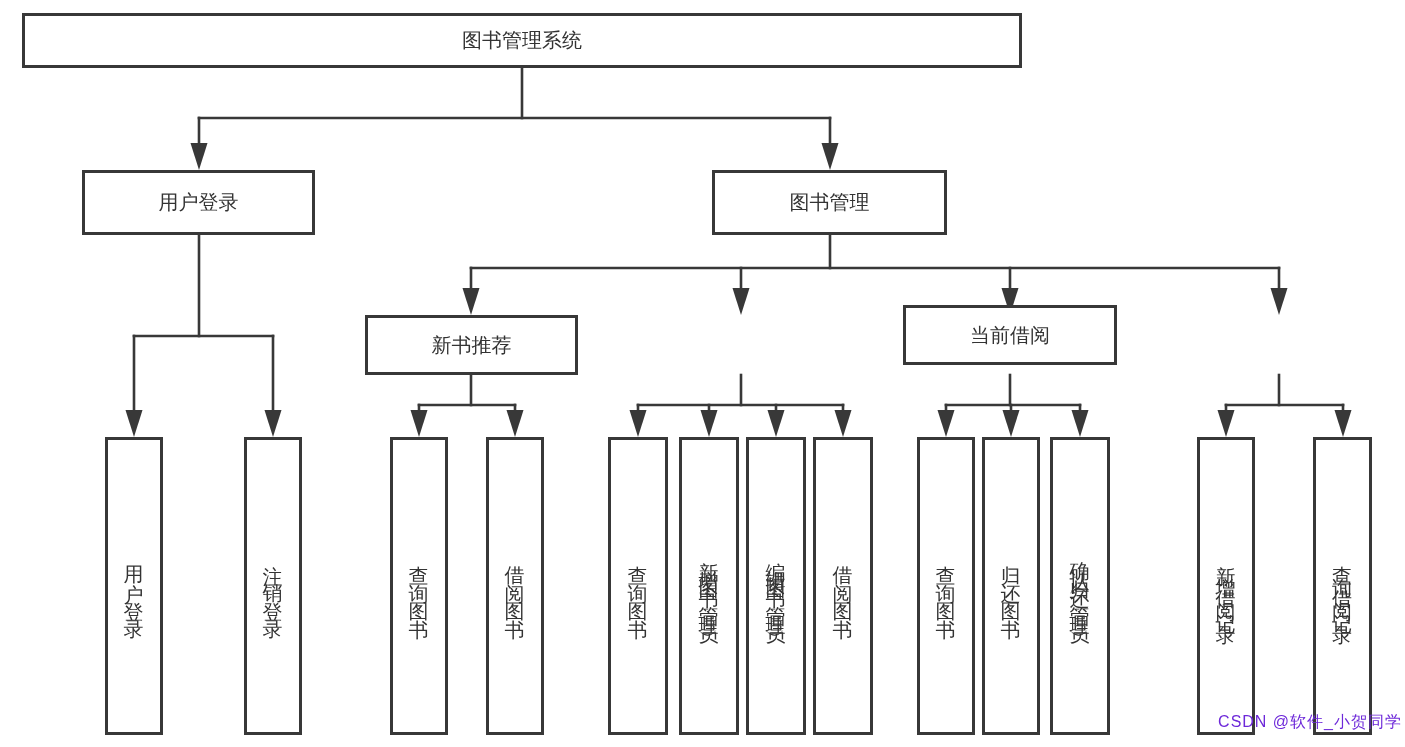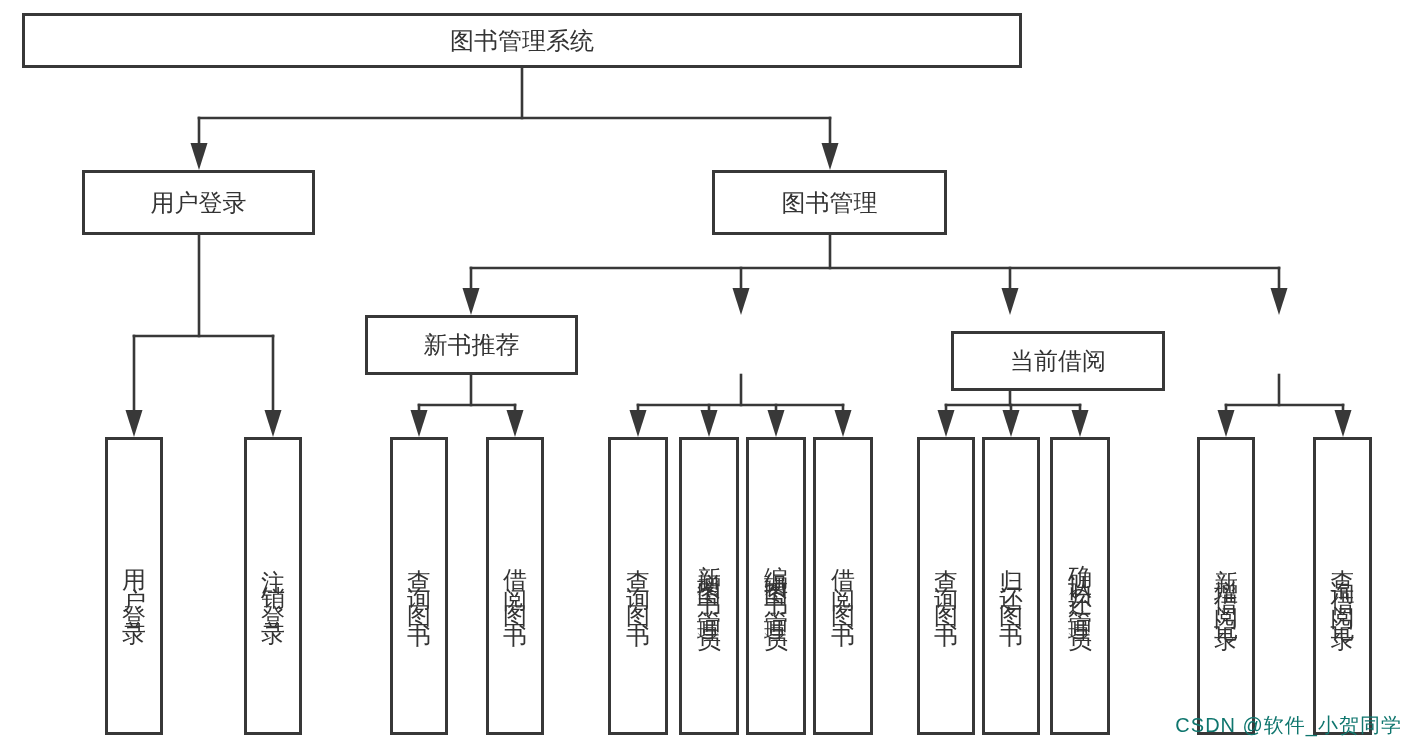--- a/index.html
+++ b/index.html
@@ -6,32 +6,32 @@
   .canvas {
     position:relative; width:1405px; height:747px; background:#ffffff;
     font-family:"Liberation Sans","DejaVu Sans",sans-serif; color:#333333;
     overflow:hidden;
   }
   svg.connectors { position:absolute; left:0; top:0; width:1405px; height:747px; }
   .node {
     position:absolute; box-sizing:border-box;
     border:3px solid #383838; background:#ffffff;
     display:flex; align-items:center; justify-content:center;
-    font-size:24px; color:#333333; text-align:center;
+    font-size:20px; color:#333333; text-align:center;
   }
   .vnode span {
     writing-mode:vertical-lr; text-orientation:mixed;
     line-height:1; display:block;
   }
   .ls4 { letter-spacing:18px; }
   .ls6 { letter-spacing:12px; }
   .ls8 { letter-spacing:9px;  }
   .watermark {
     position:absolute; top:712px; right:3px;
-    font-size:20px; color:#0f766e; letter-spacing:1px;
+    font-size:16px; color:#6d28d9; letter-spacing:1px;
     font-family:"Liberation Sans","DejaVu Sans",sans-serif;
   }
 </style>
 </head>
 <body>
 
 <div class="canvas">
 
   <svg class="connectors" viewBox="0 0 1405 747" xmlns="http://www.w3.org/2000/svg">
     <g stroke="#383838" stroke-width="2.6" stroke-linecap="square">
@@ -106,21 +106,21 @@
   <div class="node" style="left:82px; top:170px; width:233px; height:65px;">
     <span>用户登录</span>
   </div>
   <div class="node" style="left:712px; top:170px; width:235px; height:65px;">
     <span>图书管理</span>
   </div>
 
   <div class="node" style="left:365px; top:315px; width:213px; height:60px;">
     <span>新书推荐</span>
   </div>
-  <div class="node" style="left:903px; top:331px; width:214px; height:60px;margin-left:48px;">
+  <div class="node" style="left:903px; top:305px; width:214px; height:60px;">
     <span>当前借阅</span>
   </div>
 
   <div class="node vnode" style="left:105px; top:437px; width:58px; height:298px;">
     <span class="ls4">用户登录</span>
   </div>
   <div class="node vnode" style="left:244px; top:437px; width:58px; height:298px;">
     <span class="ls4">注销登录</span>
   </div>
 

